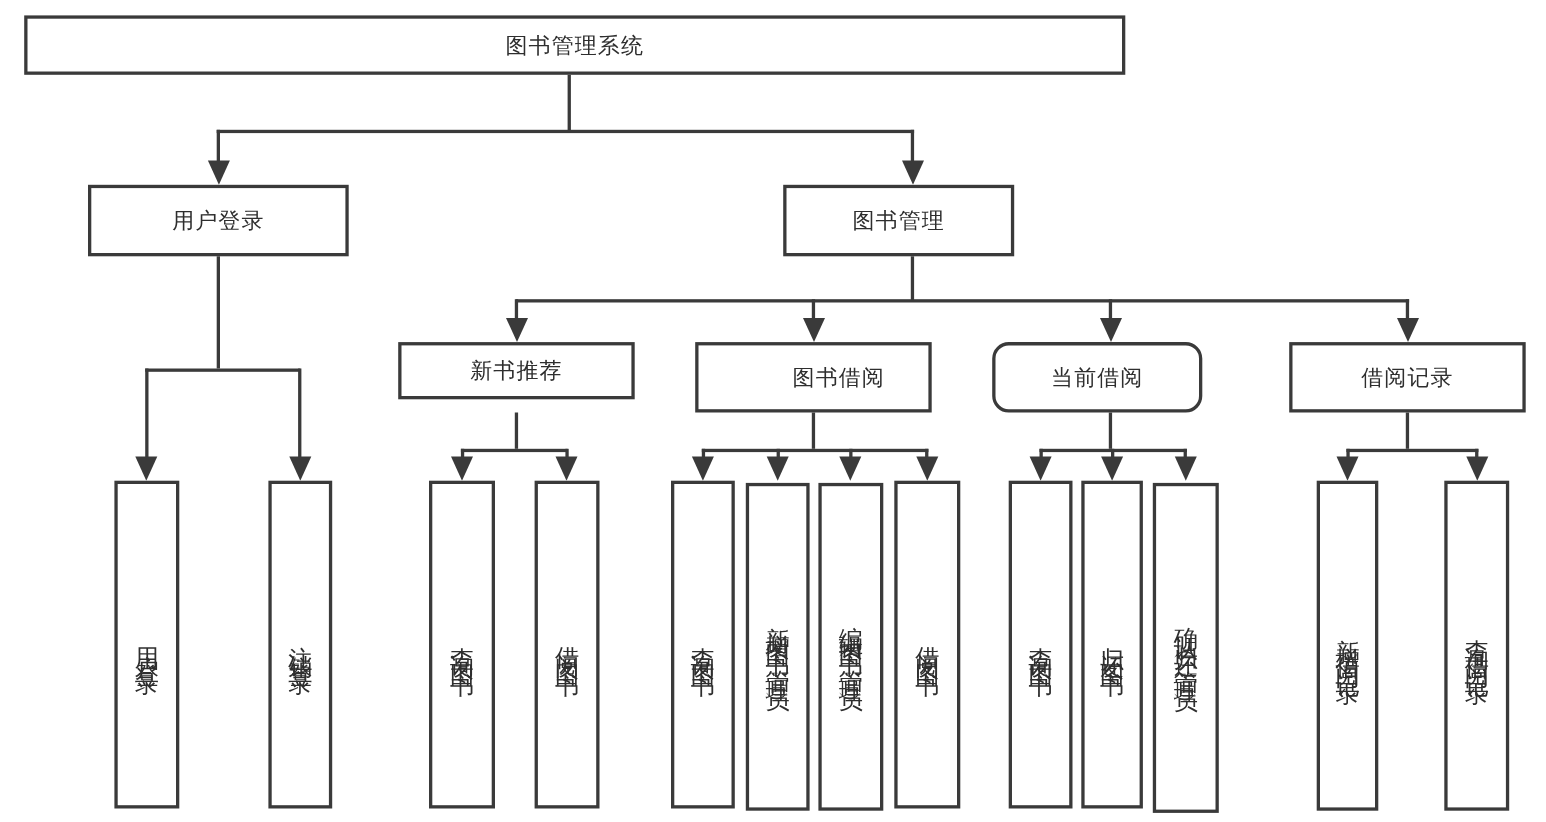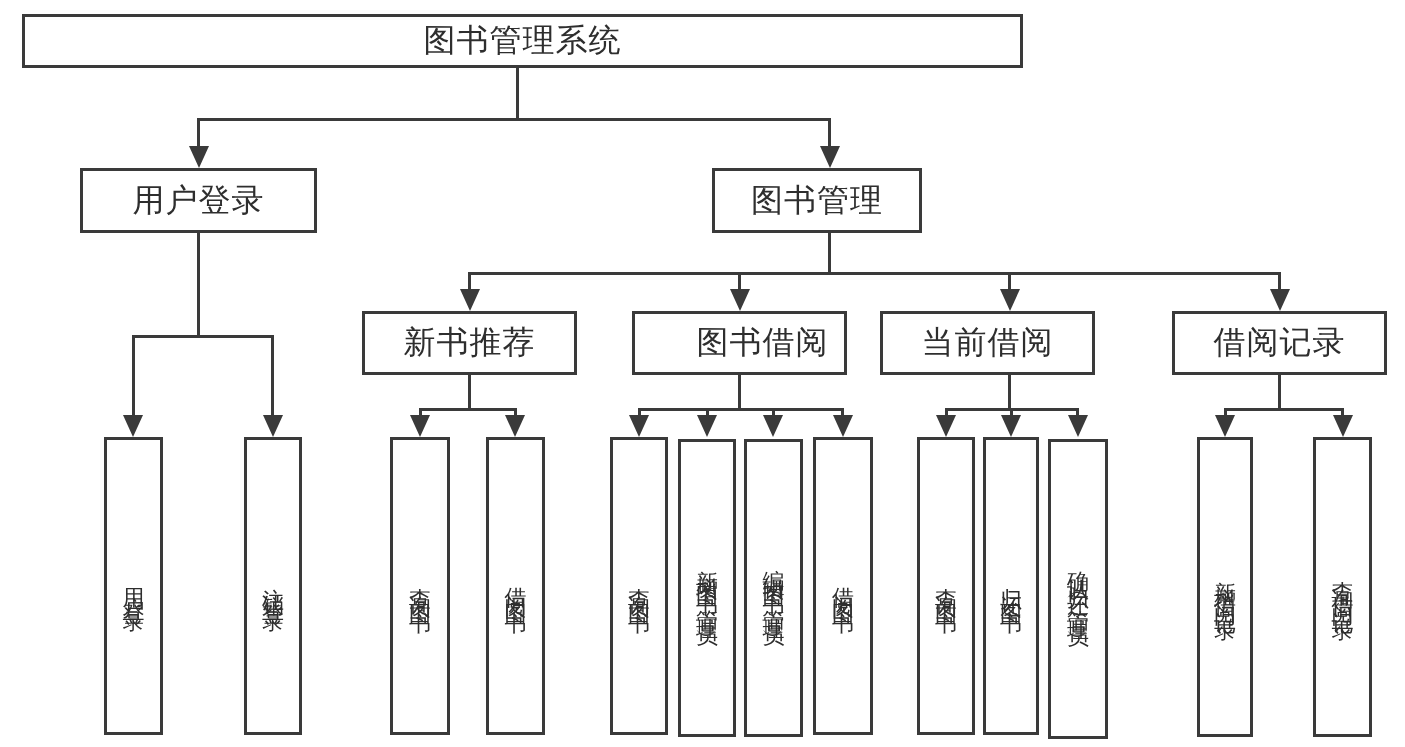--- a/index.html
+++ b/index.html
@@ -15,21 +15,21 @@
     position: absolute;
     box-sizing: border-box;
     border: 3px solid #3a3a3a;
     background: #ffffff;
     display: flex;
     align-items: center;
     justify-content: center;
     color: #2e2e2e;
   }
   .hlabel {
-    font-size: 32px;
+    font-size: 20px;
     letter-spacing: 1px;
     white-space: nowrap;
   }
   .leaf .vlabel {
     writing-mode: vertical-rl;
     text-orientation: mixed;
     font-size: 22px;
     line-height: 1;
     letter-spacing: 8px;
     white-space: nowrap;
@@ -87,27 +87,27 @@
   <div class="hl" style="left:469px; top:272px; width:812px;"></div>
   <div class="vl" style="left:468px; top:272px; height:21px;"></div>
   <div class="ar" style="left:460px; top:289px;"></div>
   <div class="vl" style="left:738px; top:272px; height:21px;"></div>
   <div class="ar" style="left:730px; top:289px;"></div>
   <div class="vl" style="left:1008px; top:272px; height:21px;"></div>
   <div class="ar" style="left:1000px; top:289px;"></div>
   <div class="vl" style="left:1278px; top:272px; height:21px;"></div>
   <div class="ar" style="left:1270px; top:289px;"></div>
 
-  <div class="box" style="left:362px; top:311px; width:215px; height:64px;justify-content:center;">
+  <div class="box" style="left:362px; top:311px; width:215px; height:52px;justify-content:center;">
     <span class="hlabel">新书推荐</span>
   </div>
   <div class="box" style="left:632px; top:311px; width:215px; height:64px;padding-left:46px;">
     <span class="hlabel">图书借阅</span>
   </div>
-  <div class="box" style="left:880px; top:311px; width:215px; height:64px;">
+  <div class="box" style="left:902px; top:311px; width:191px; height:64px;border-radius:15px;">
     <span class="hlabel">当前借阅</span>
   </div>
   <div class="box" style="left:1172px; top:311px; width:215px; height:64px;">
     <span class="hlabel">借阅记录</span>
   </div>
 
   <div class="vl" style="left:468px; top:375px; height:33px;"></div>
   <div class="vl" style="left:738px; top:375px; height:33px;"></div>
   <div class="vl" style="left:1008px; top:375px; height:33px;"></div>
   <div class="vl" style="left:1278px; top:375px; height:33px;"></div>

